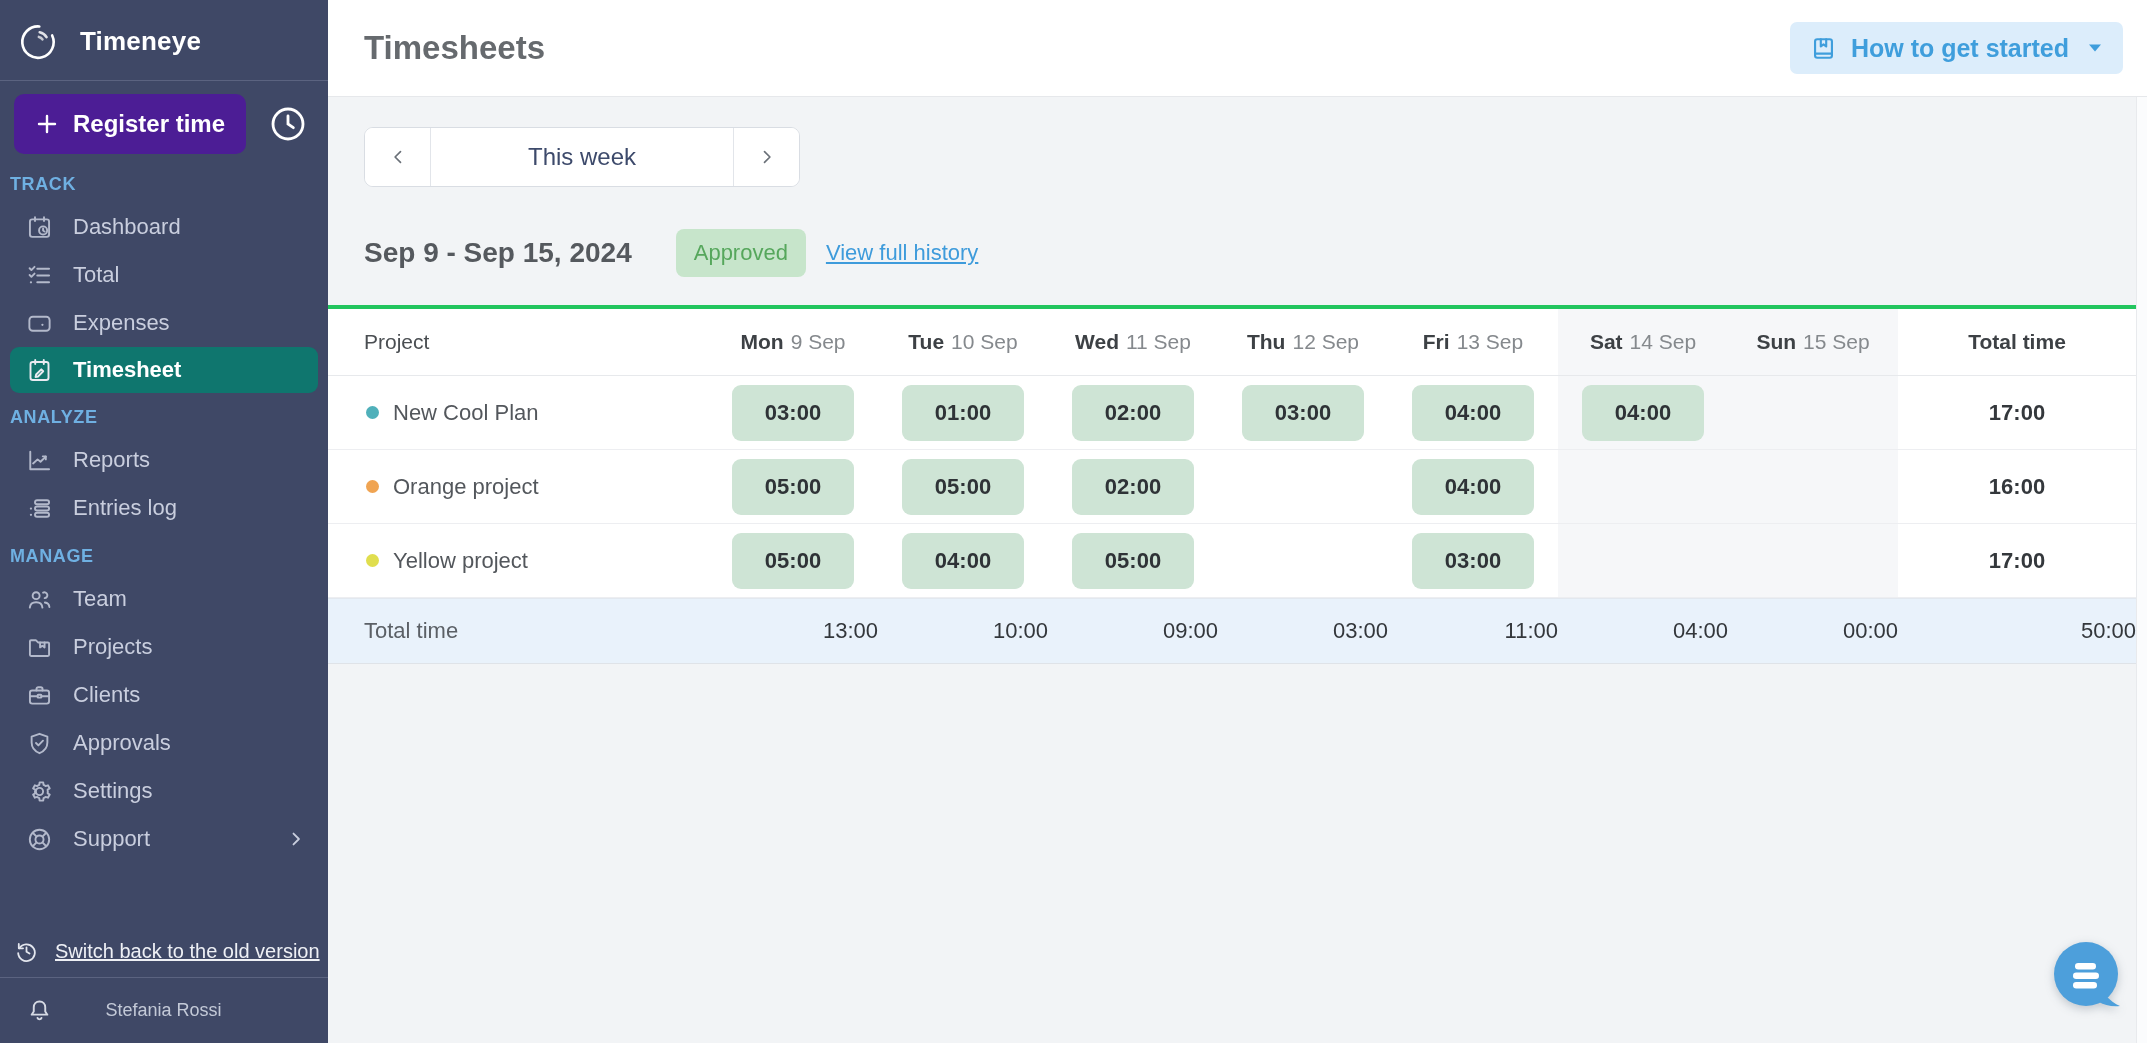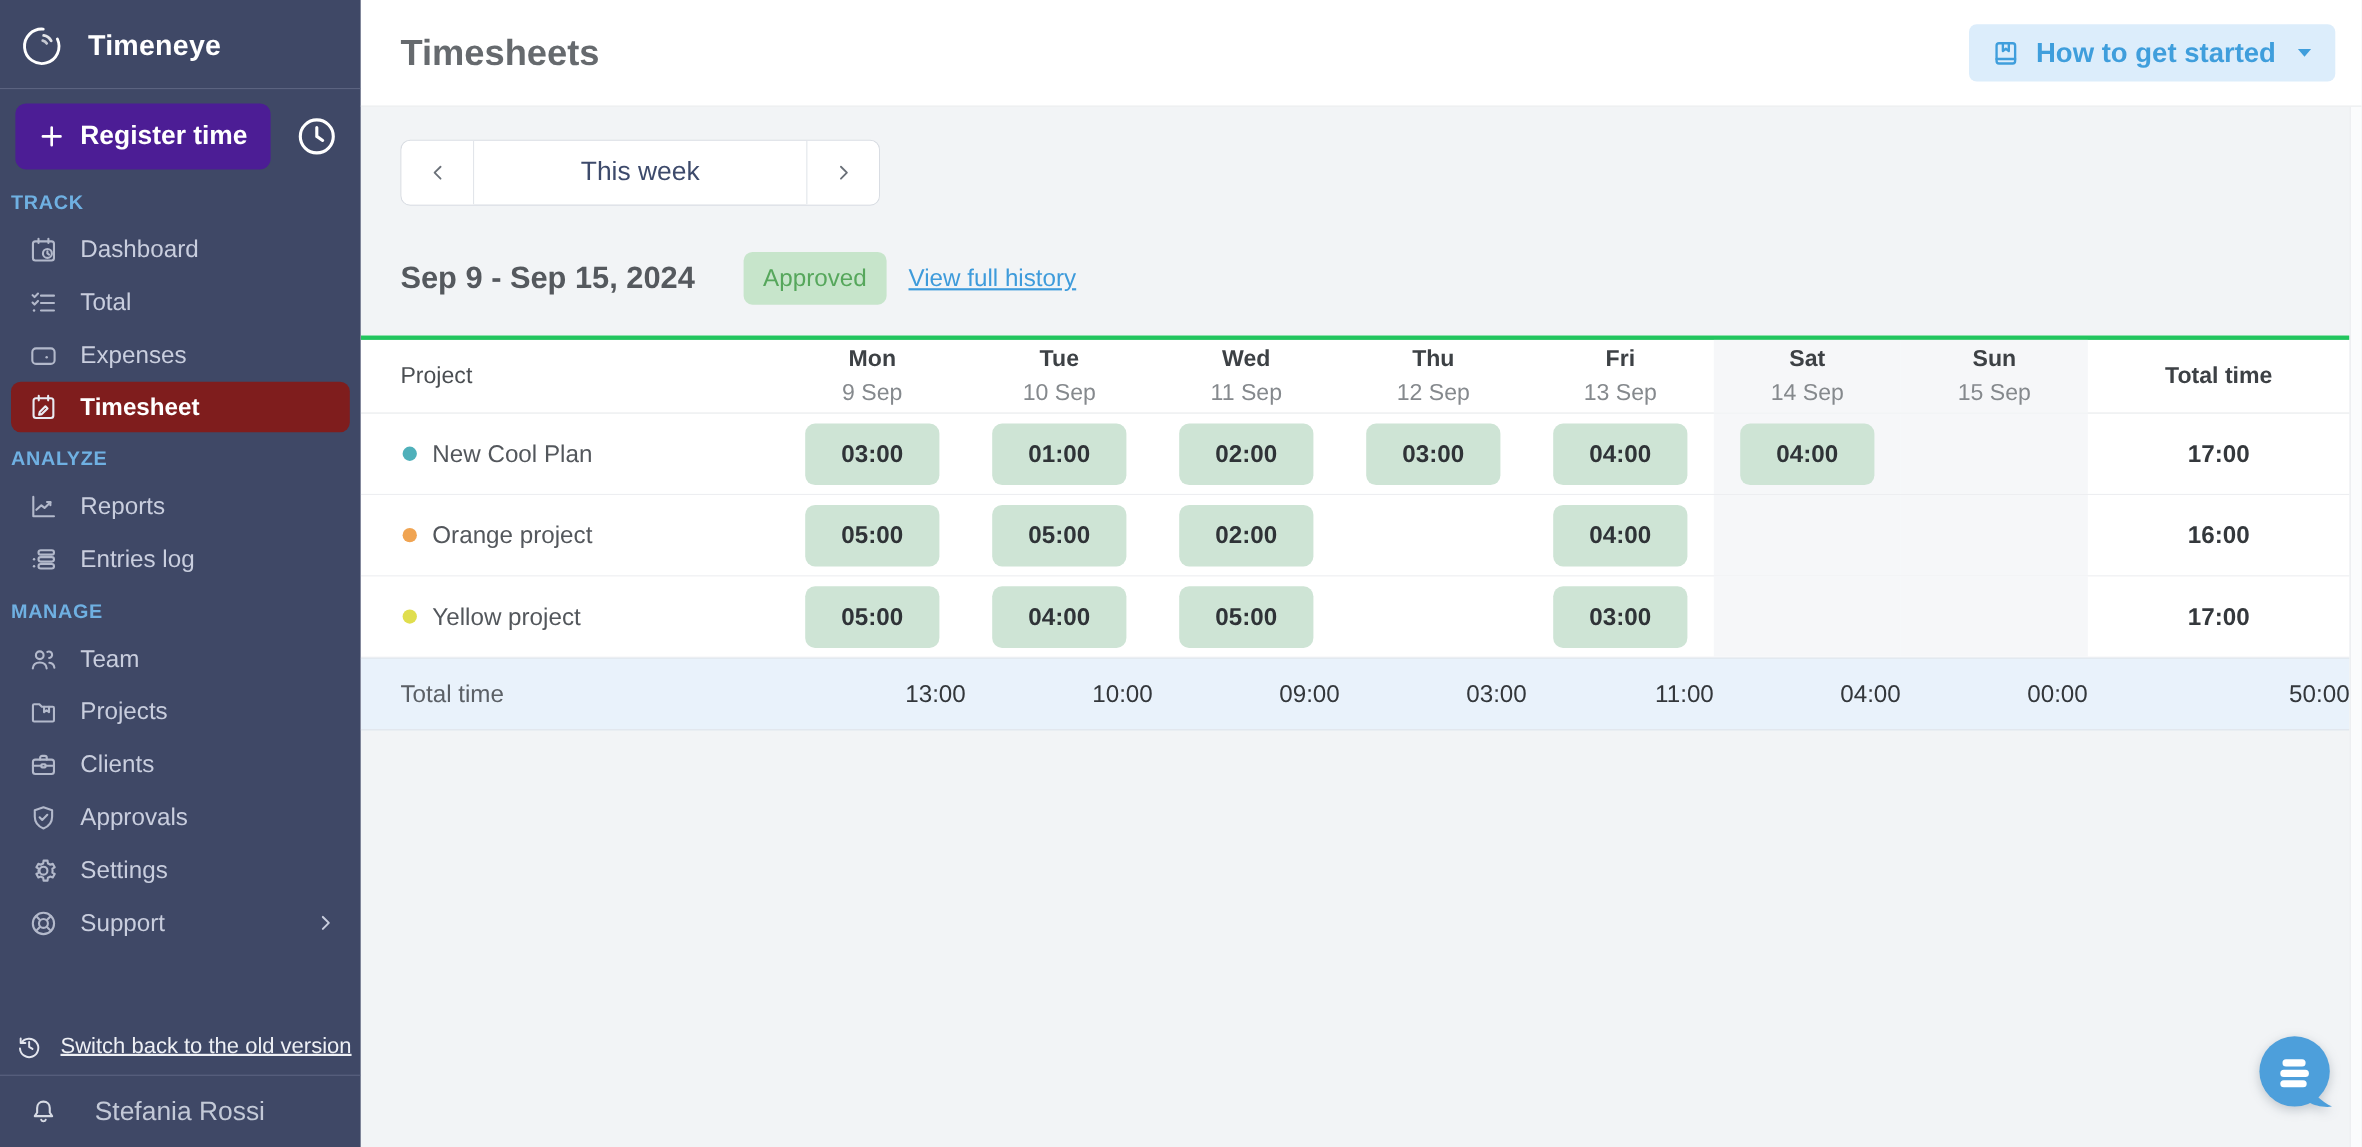--- a/index.html
+++ b/index.html
@@ -33,35 +33,35 @@
     padding:10px 0 8px 10px;
   }
   .side-section-label.later { padding-top:14px; }
   .side-item {
     display:flex; align-items:center; gap:20px; height:48px;
     padding-left:26px; cursor:pointer; font-size:22px; color:#c9cede;
   }
   .side-item .si-icon { width:27px; height:27px; display:inline-flex; color:#b3b9cb; }
   .side-item.active {
     margin:0 10px; padding-left:16px; border-radius:9px;
-    background:#7f1d1d; color:#fff; font-weight:700; height:46px;
+    background:#0f766e; color:#fff; font-weight:700; height:46px;
   }
   .side-item.active .si-icon { color:#e9ebf2; }
   .side-spacer { flex:1; }
   .switch-row {
     display:flex; align-items:center; gap:16px; padding-left:14px; height:52px;
     font-size:20px; color:#eef0f5; cursor:pointer;text-decoration:underline;
   }
   .switch-row .si-icon { width:25px; height:25px; display:inline-flex; color:#e3e6ee; }
   .user-row {
     border-top:1px solid #5b6380; height:66px; display:flex; align-items:center;
     padding:0 54px 0 26px;
   }
   .bell { width:27px; height:27px; display:inline-flex; color:#d6dae4; cursor:pointer; }
-  .user-name { margin:12px auto; font-size:24px; color:#c3c9d7; cursor:pointer; }
+  .user-name { margin:12px auto; font-size:18px; color:#c3c9d7; cursor:pointer; }
 
   
   .main { flex:1; display:flex; flex-direction:column; min-width:0; }
   .main-header {
     height:97px; background:#fff; border-bottom:1px solid #e6e8eb;
     display:flex; align-items:center; justify-content:space-between;
     padding:0 24px 0 36px;
   }
   .page-title { font-size:33px; font-weight:700; color:#666a6e; }
   .help-btn {
@@ -97,21 +97,21 @@
     margin-left:44px; background:#c7e5cb; color:#56a75c; font-size:22px;
     padding:11px 18px; border-radius:8px;
   }
   .history-link { margin-left:20px; color:#3e9bdb; font-size:22px; text-decoration:underline; cursor:pointer; }
 
   
   .sheet { margin:26px 11px 0 0; background:#fff; border-top:4px solid #22c55e; }
   .grid-row { display:grid; grid-template-columns:380px repeat(7,170px) minmax(0,1fr); align-items:center; }
   .sheet-head { height:67px; border-bottom:1px solid #e7e9ec; }
   .th-project { padding-left:36px; font-size:21px; color:#4a4e52; }
-  .th-day { text-align:center; font-size:21px; color:#85898d; align-self:stretch; display:flex; align-items:center; justify-content:center; gap:7px;flex-direction:column; }
+  .th-day { text-align:center; font-size:21px; color:#85898d; align-self:stretch; display:flex; align-items:center; justify-content:center; gap:7px; }
   .th-day b { color:#3d4145; font-weight:700; }
   .th-total { text-align:center; font-size:21px; font-weight:700; color:#3d4145; }
   .proj-row { height:74px; border-bottom:1px solid #edeef1; }
   .proj-cell { display:flex; align-items:center; gap:14px; padding-left:38px; }
   .proj-dot { width:13px; height:13px; border-radius:50%; flex:0 0 13px; }
   .proj-name { font-size:22px; color:#53575c; cursor:pointer; }
   .hour-cell { align-self:stretch; display:flex; align-items:center; justify-content:center; }
   .wknd { background:#f6f7f9; }
   .pill {
     width:122px; height:56px; border-radius:9px; background:#cee4d5;

